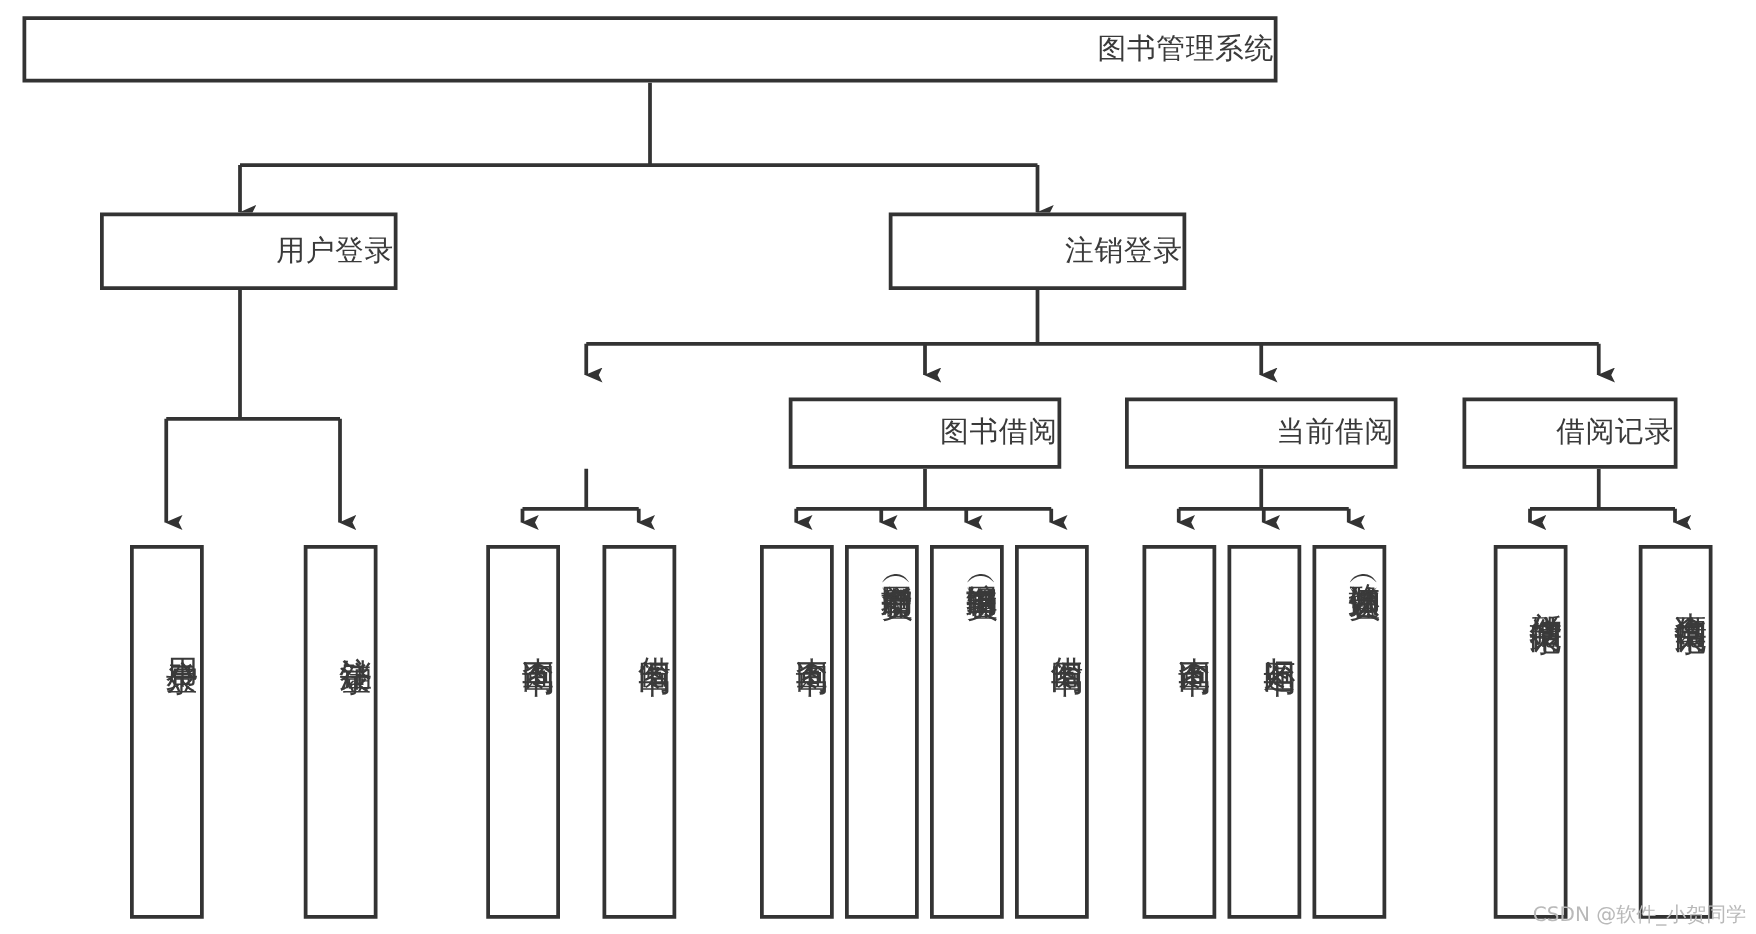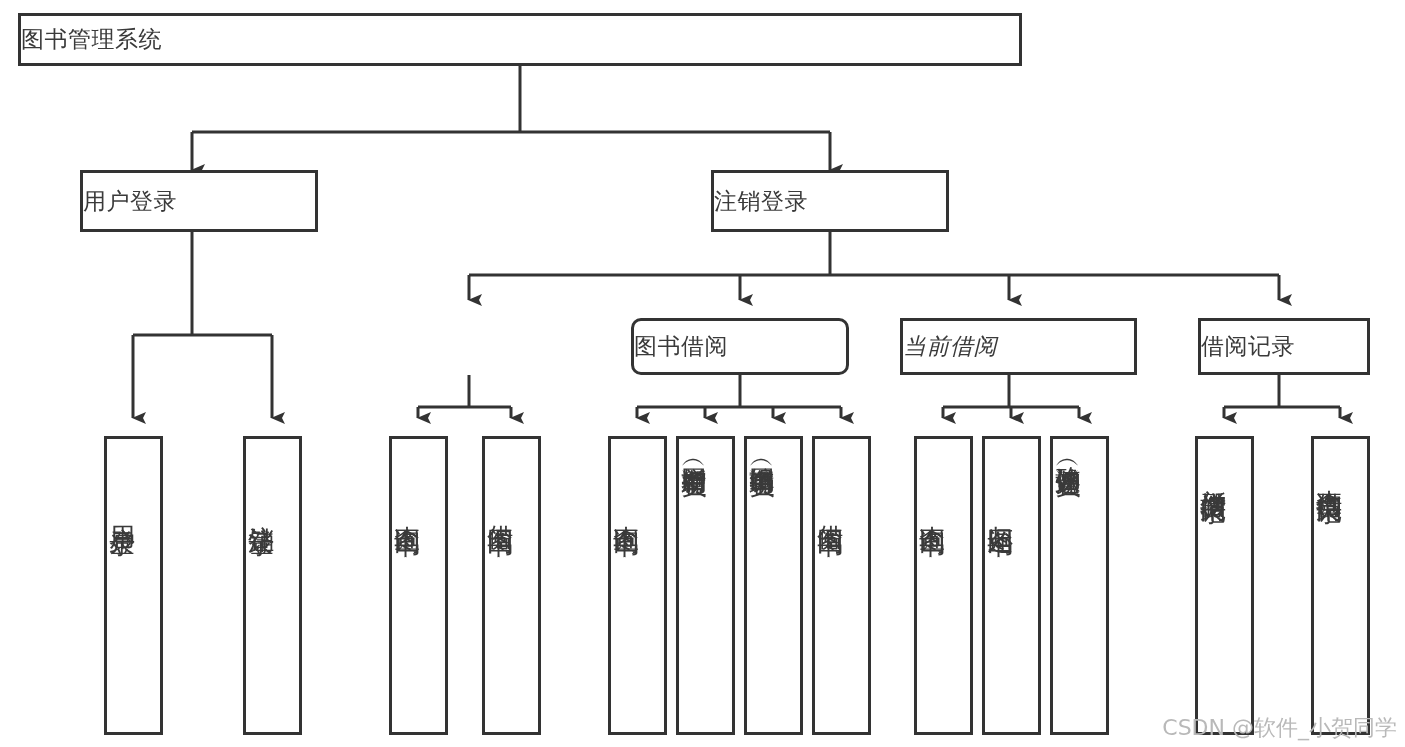--- a/index.html
+++ b/index.html
@@ -25,21 +25,21 @@
     height: 747px;
     pointer-events: none;
   }
   .node {
     position: absolute;
     box-sizing: border-box;
     background: #ffffff;
     border: 3px solid #333333;
     display: flex;
     align-items: center;
-    justify-content: flex-start;
+    justify-content: flex-end;
     color: #3a3a3a;
   }
   .node .label {
     display: block;
     text-align: center;
     line-height: 1.08;
     color: #3a3a3a;
   }
   .node.horiz .label {
     font-size: 23px;
@@ -58,21 +58,21 @@
     white-space: nowrap;
   }
   .node.vert.tall-text .label {
     font-size: 25px;
     letter-spacing: 1px;
   }
   .watermark {
     position: absolute;
     right: 8px;
     bottom: 4px;
-    font-size: 22px;
+    font-size: 16px;
     color: #b9b9b9;
     white-space: nowrap;
     font-family: "DejaVu Sans", "Liberation Sans", sans-serif;
   }
 </style>
 </head>
 <body>
 
 <div id="canvas">
 
@@ -135,27 +135,27 @@
     <span class="label">图书管理系统</span>
   </div>
 
   <div class="node horiz" style="left:80px; top:170px; width:238px; height:62px;">
     <span class="label">用户登录</span>
   </div>
   <div class="node horiz" style="left:711px; top:170px; width:238px; height:62px;">
     <span class="label">注销登录</span>
   </div>
 
-  <div class="node horiz" style="left:631px; top:318px; width:218px; height:57px;border-radius:10px;">
+  <div class="node horiz" style="left:631px; top:318px; width:218px; height:57px;">
     <span class="label">图书借阅</span>
   </div>
-  <div class="node horiz" style="left:900px; top:318px; width:237px; height:57px;font-style:italic;">
+  <div class="node horiz" style="left:900px; top:318px; width:218px; height:57px;">
     <span class="label">当前借阅</span>
   </div>
-  <div class="node horiz" style="left:1170px; top:318px; width:172px; height:57px;margin-left:28px;">
+  <div class="node horiz" style="left:1170px; top:318px; width:172px; height:57px;">
     <span class="label">借阅记录</span>
   </div>
 
   <div class="node vert" style="left:104px; top:436px; width:59px; height:299px; padding-top:66px;">
     <span class="label">用户登录</span>
   </div>
   <div class="node vert" style="left:243px; top:436px; width:59px; height:299px; padding-top:66px;">
     <span class="label">注销登录</span>
   </div>
 

